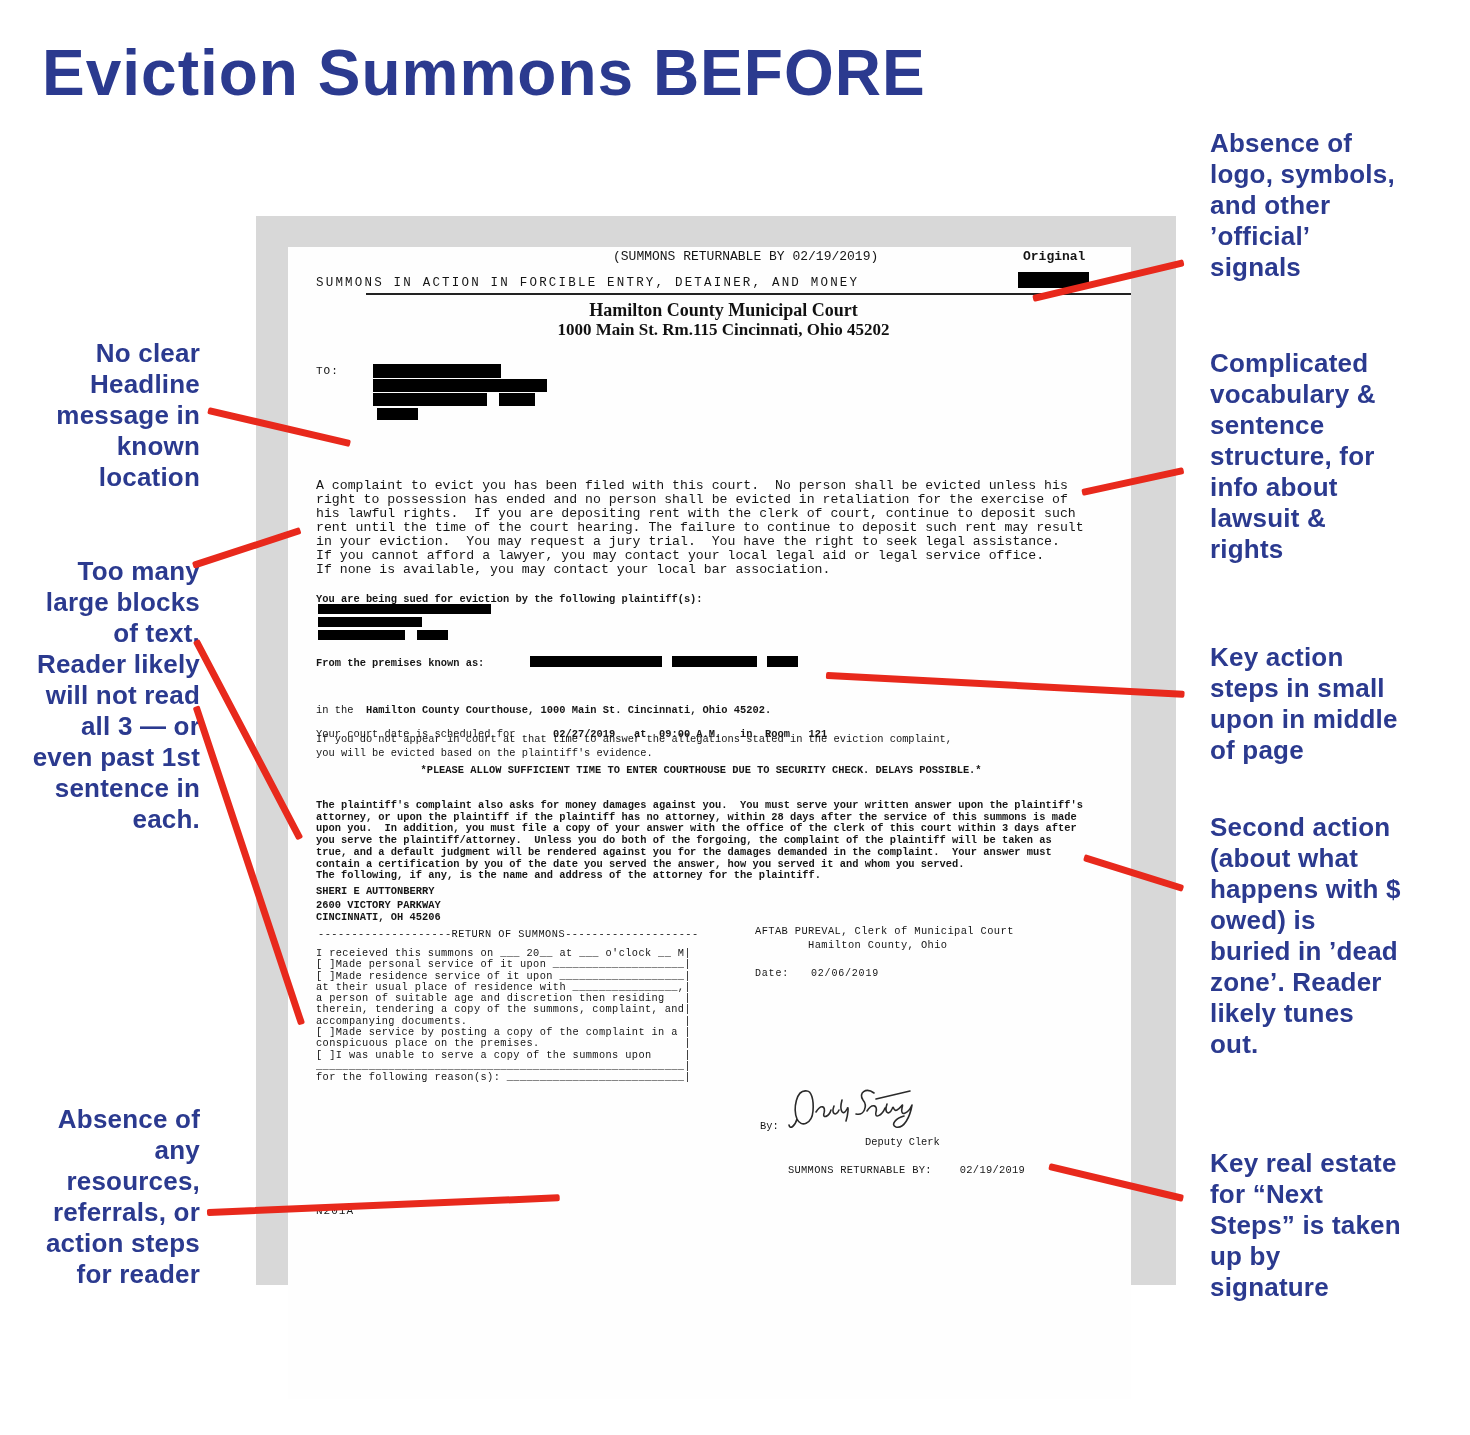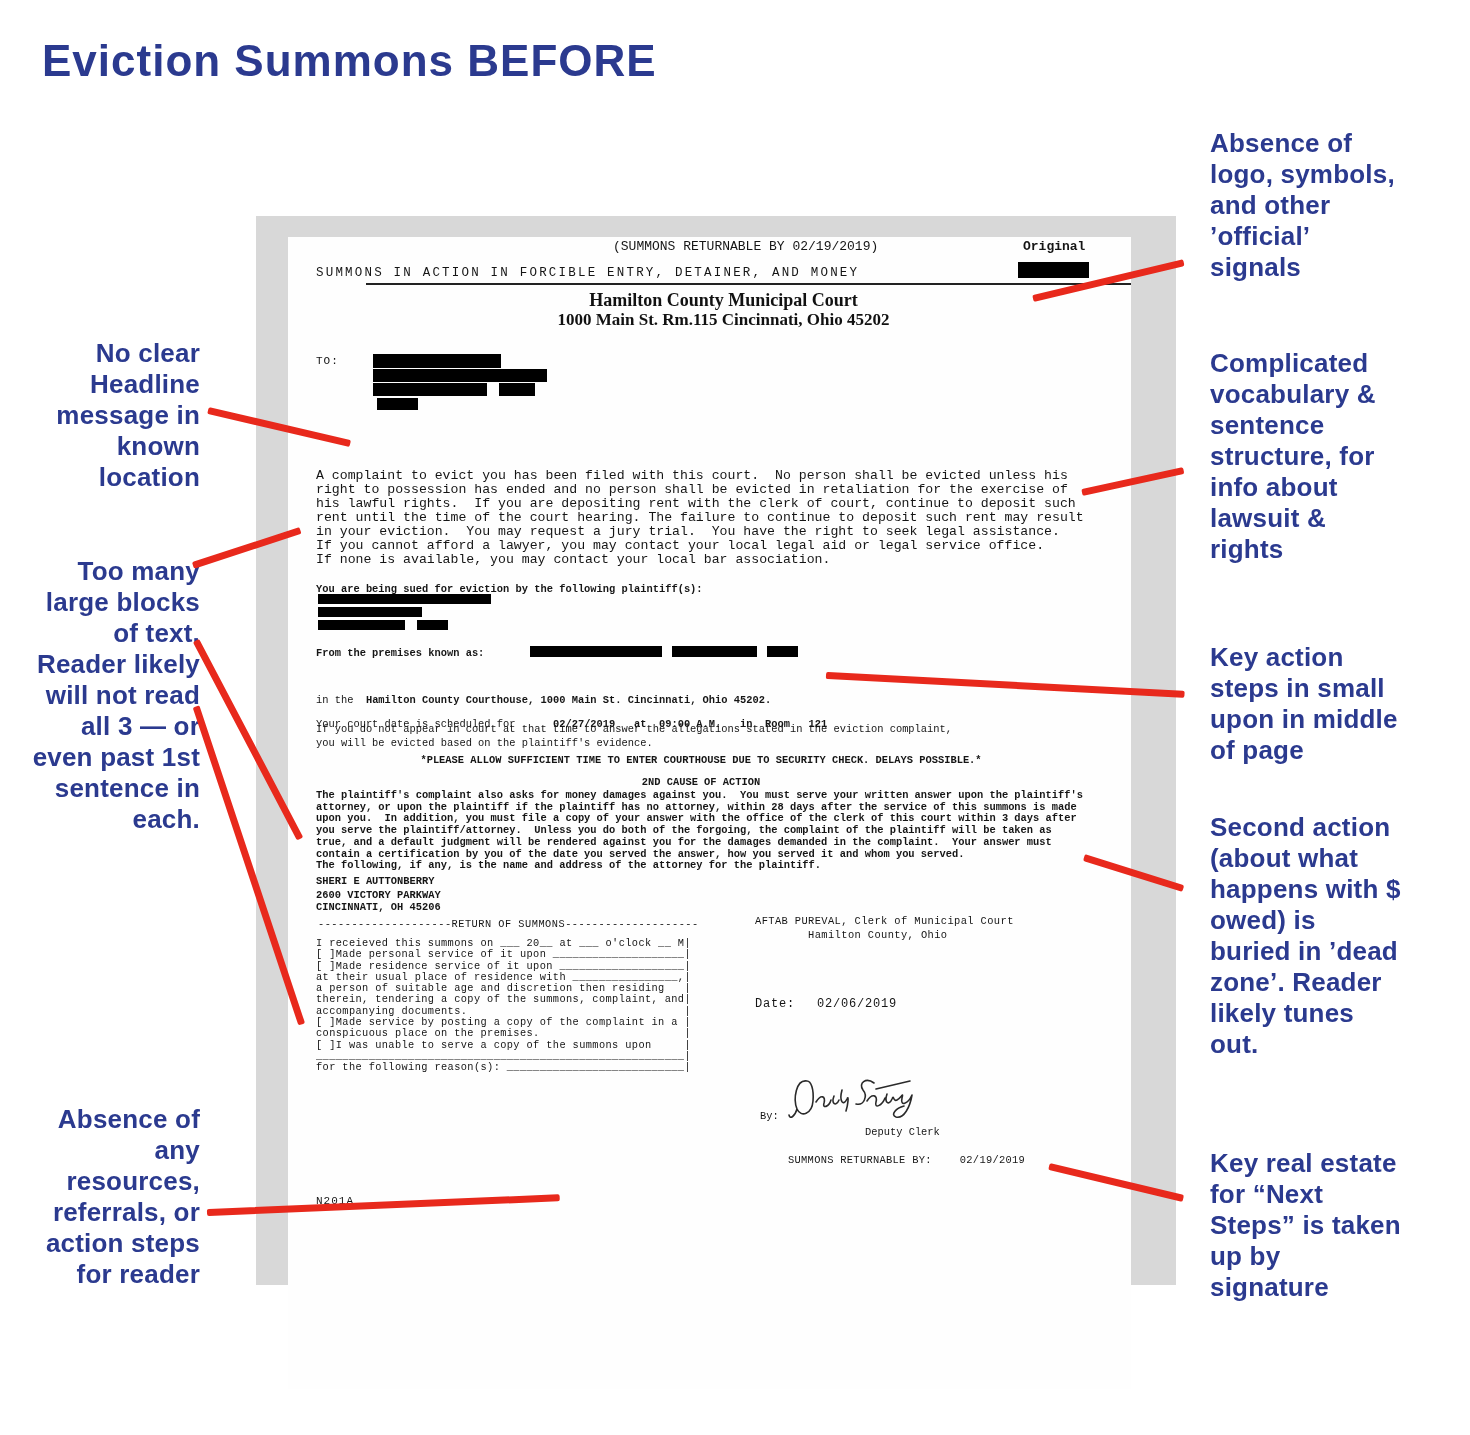--- a/index.html
+++ b/index.html
@@ -1,30 +1,30 @@
 <!DOCTYPE html>
 <html><head>
 <meta charset="utf-8">
 <style>
   html,body{margin:0;padding:0;}
   body{width:1470px;height:1435px;position:relative;background:#ffffff;overflow:hidden;
        font-family:"Liberation Sans",sans-serif;}
   .abs{position:absolute;}
   
-  .page-title{left:42px;top:36px;font-size:44px;font-weight:bold;color:#2b3a8f;letter-spacing:1px;}
+  .page-title{left:42px;top:36px;font-size:64px;font-weight:bold;color:#2b3a8f;letter-spacing:1px;}
   
   .ann{position:absolute;font-weight:bold;font-size:26px;line-height:31px;color:#2b3a8f;
        white-space:pre-line;letter-spacing:0.2px;}
   .ann-left{width:180px;text-align:right;}
   .ann-right{width:215px;text-align:left;}
   
   .redline{position:absolute;height:7px;background:#e8291c;transform-origin:0 50%;border-radius:2px;}
   
   .doc-frame{left:256px;top:216px;width:920px;height:1069px;background:#d8d8d8;}
-  .doc-page{left:32px;top:21px;width:843px;height:1152px;background:#fefefe;position:absolute;}
+  .doc-page{left:32px;top:31px;width:843px;height:1152px;background:#fefefe;position:absolute;}
   .mono{font-family:"Liberation Mono","DejaVu Sans Mono",monospace;color:#151515;}
   .pre{white-space:pre;}
   .t13{font-size:13.2px;line-height:14px;}
   .t11{font-size:11.5px;line-height:13px;}
   .t10{font-size:10.4px;line-height:14px;}
   .t10t{font-size:10.4px;line-height:11.7px;}
   .bold{font-weight:bold;}
   .serif{font-family:"Liberation Serif",serif;color:#111;padding-left:14px;}
   .center{text-align:center;}
   .redact{position:absolute;background:#000;}
@@ -124,21 +124,20 @@
     <div class="redact" style="left:384px;top:409px;width:85px;height:11px;"></div>
     <div class="redact" style="left:479px;top:409px;width:31px;height:11px;"></div>
 
     <div class="abs mono pre t10" style="left:28px;top:441px;margin-top:39px;"><span>Your court date is scheduled for</span><span class="bold">      02/27/2019   at  09:00 A.M.   in  Room   121</span></div>
     <div class="abs mono pre t10" style="left:28px;top:456px;"><span>in the  </span><span class="bold">Hamilton County Courthouse, 1000 Main St. Cincinnati, Ohio 45202.</span></div>
 
     <div class="abs mono pre t10" style="left:28px;top:485px;">If you do not appear in court at that time to answer the allegations stated in the eviction complaint,
 you will be evicted based on the plaintiff's evidence.</div>
 
     <div class="abs mono bold center" style="left:28px;top:517px;width:770px;font-size:10.4px;">*PLEASE ALLOW SUFFICIENT TIME TO ENTER COURTHOUSE DUE TO SECURITY CHECK. DELAYS POSSIBLE.*</div>
-    <div class="abs mono bold center" style="left:28px;top:539px;width:770px;font-size:10.4px;">2ND CAUSE OF ACTION</div>
     <div class="abs mono pre bold t10t" style="left:28px;top:553px;">The plaintiff's complaint also asks for money damages against you.  You must serve your written answer upon the plaintiff's
 attorney, or upon the plaintiff if the plaintiff has no attorney, within 28 days after the service of this summons is made
 upon you.  In addition, you must file a copy of your answer with the office of the clerk of this court within 3 days after
 you serve the plaintiff/attorney.  Unless you do both of the forgoing, the complaint of the plaintiff will be taken as
 true, and a default judgment will be rendered against you for the damages demanded in the complaint.  Your answer must
 contain a certification by you of the date you served the answer, how you served it and whom you served.
 The following, if any, is the name and address of the attorney for the plaintiff.</div>
 
     <div class="abs mono bold t10" style="left:28px;top:637px;">SHERI E AUTTONBERRY</div>
     <div class="abs mono bold t10" style="left:28px;top:651px;">2600 VICTORY PARKWAY</div>
@@ -153,21 +152,21 @@
 therein, tendering a copy of the summons, complaint, and|
 accompanying documents.                                 |
 [ ]Made service by posting a copy of the complaint in a |
 conspicuous place on the premises.                      |
 [ ]I was unable to serve a copy of the summons upon     |
 ________________________________________________________|
 for the following reason(s): ___________________________|</div>
 
     <div class="abs mono pre" style="left:467px;top:677px;font-size:10.4px;line-height:14px;letter-spacing:0.4px;">AFTAB PUREVAL, Clerk of Municipal Court
         Hamilton County, Ohio</div>
-    <div class="abs mono pre" style="left:467px;top:721px;font-size:12px;letter-spacing:0.8px;margin-top:39px;"><span>Date:</span><span style="display:inline-block;width:22px;"></span><span>02/06/2019</span></div>
+    <div class="abs mono pre" style="left:467px;top:721px;font-size:10px;letter-spacing:0.8px;"><span>Date:</span><span style="display:inline-block;width:22px;"></span><span>02/06/2019</span></div>
 
     <div class="abs mono t10" style="left:472px;top:872px;">By:</div>
     <svg class="abs" style="left:498px;top:832px;" width="140" height="60" viewBox="0 0 140 60">
       <g fill="none" stroke="#2a2a2a" stroke-width="1.6" stroke-linecap="round">
         <path d="M21 12 C10 10 7 30 11 40 C15 49 26 45 27 32 C28 20 25 12 21 12 M11 40 C9 47 4 51 3 46"></path>
         <path d="M30 33 C35 25 40 27 38 34 C36 40 43 38 45 31 M48 27 C45 35 50 38 53 31 M56 21 C53 32 57 38 61 30 C63 25 62 36 60 42"></path>
         <path d="M88 14 C80 8 72 14 77 21 C82 27 78 37 70 35 M81 32 C86 24 92 26 90 33 C88 40 96 37 99 29 M101 25 C98 34 103 37 106 30 C108 25 107 33 111 31 C115 29 118 22 116 29 C114 38 122 35 126 26 M126 26 C124 38 118 50 110 48 C104 46 110 39 118 37 M90 20 L124 12"></path>
       </g>
     </svg>
     <div class="abs mono t10" style="left:577px;top:888px;">Deputy Clerk</div>

